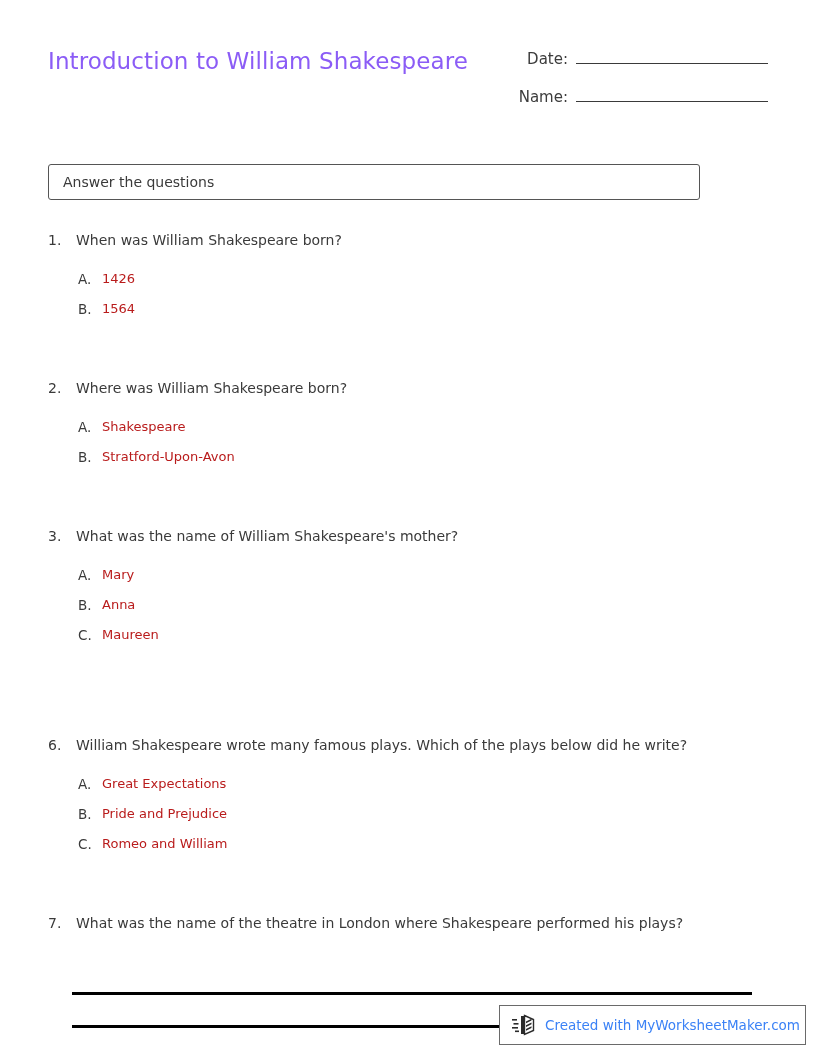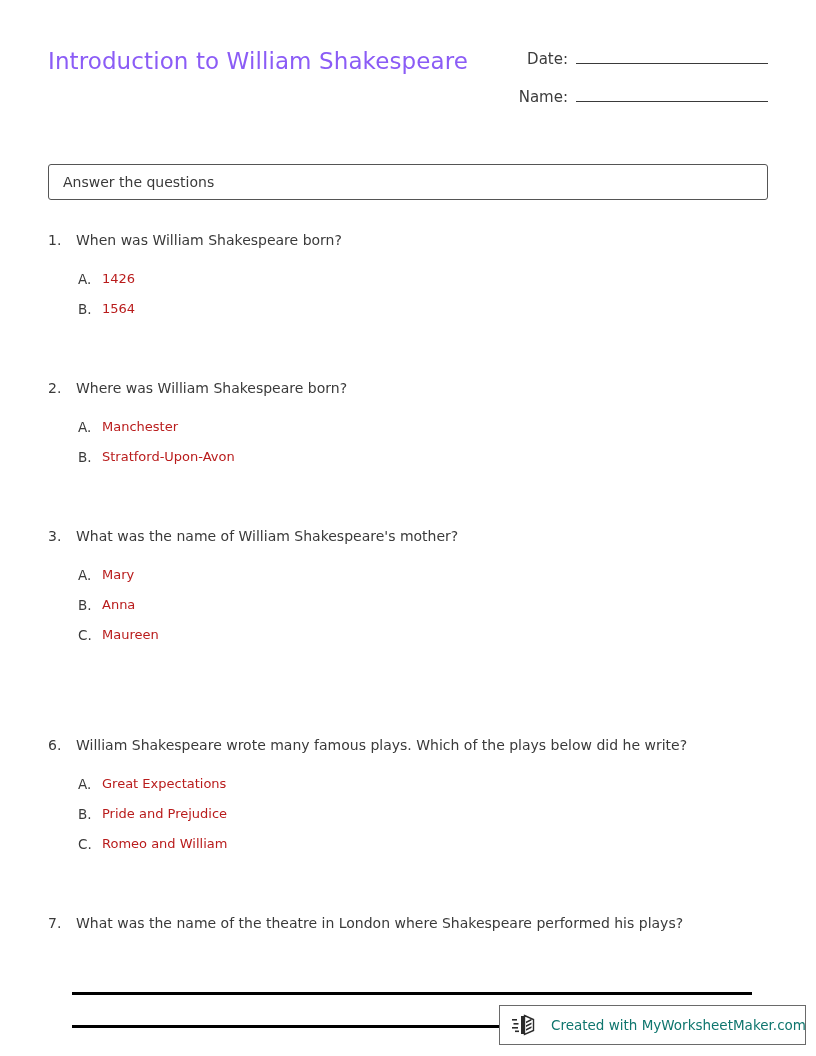--- a/index.html
+++ b/index.html
@@ -56,21 +56,21 @@
     width: 192px;
     border-bottom: 1.3px solid #3a3a3a;
     height: 19px;
   }
 
   
   .instruction-box {
     position: absolute;
     left: 48px;
     top: 164px;
-    width: 720px;
+    width: 652px;
     height: 36px;
     border: 1.2px solid #555555;
     border-radius: 3px;
     box-sizing: border-box;
     display: flex;
     align-items: center;
   }
   .instruction-text {
     padding-left: 14px;
     font-size: 14px;
@@ -154,23 +154,23 @@
     background: #ffffff;
   }
   .badge-logo {
     margin-left: 12px;
     width: 26px;
     height: 24px;
     flex: 0 0 26px;
     display: block;
   }
   .badge-text {
-    margin-left: 13px;
+    margin-left: 7px;
     font-size: 13.5px;
-    color: #0f766e;
+    color: #3b82f6;
     white-space: nowrap;
   }
 </style>
 </head>
 <body>
 
 <div class="header">
   <div class="worksheet-title">Introduction to William Shakespeare</div>
 
   <div class="namedate">
@@ -210,21 +210,21 @@
   <div class="q-gap-1"></div>
 
   <div class="question-block">
     <div class="question-row">
       <span class="q-number">2.</span>
       <span class="q-text">Where was William Shakespeare born?</span>
     </div>
     <div class="options">
       <div class="option-row">
         <span class="opt-letter">A.</span>
-        <span class="opt-text">Manchester</span>
+        <span class="opt-text">Shakespeare</span>
       </div>
       <div class="option-row">
         <span class="opt-letter">B.</span>
         <span class="opt-text">Stratford-Upon-Avon</span>
       </div>
     </div>
   </div>
   <div class="q-gap-2"></div>
 
   <div class="question-block">

